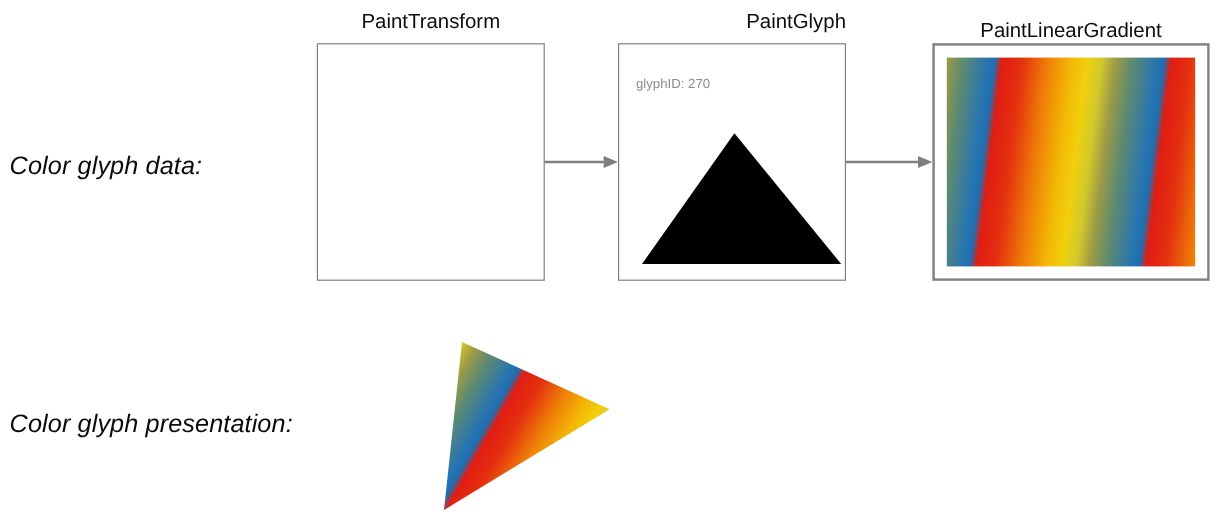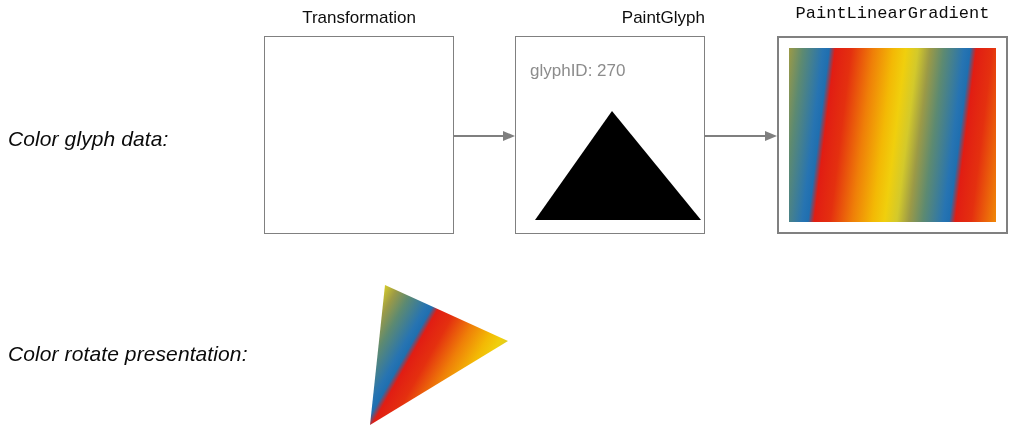--- a/index.html
+++ b/index.html
@@ -31,38 +31,38 @@
   .node-title {
     position: absolute;
     font-size: 17px;
     line-height: 20px;
     color: #0d0d0d;
     white-space: nowrap;
     text-align: center;
   }
   #title-transform { left: 264px; top: 8px; width: 190px; }
   #title-glyph     { left: 515px; top: 8px; width: 190px; text-align: right; }
-  #title-gradient  { left: 777px; top: 4px; width: 231px; font-family: Liberation Mono, monospace; }
+  #title-gradient  { left: 777px; top: 16px; width: 231px; }
 
   .node-box {
     position: absolute;
     box-sizing: border-box;
     border: 1.4px solid #808080;
     background: #ffffff;
   }
   #box-transform { left: 264px; top: 36px; width: 190px; height: 198px; }
   #box-glyph     { left: 515px; top: 36px; width: 190px; height: 198px; }
   #box-gradient  {
     left: 777px; top: 36px; width: 231px; height: 198px;
     border: 2px solid #808080;
   }
 
   .box-caption {
     position: absolute;
-    font-size: 17px;
+    font-size: 11px;
     line-height: 25px;
     color: #8c8c8c;
     white-space: pre-line;
   }
   #caption-transform { left: 279px; top: 82px; }
   #caption-glyph     { left: 530px; top: 58px; }
 
   .glyph-triangle {
     position: absolute;
     left: 535px;
@@ -106,23 +106,23 @@
     top: 275px;
     width: 170px;
     height: 159px;
   }
 </style>
 </head>
 <body>
 
 <div class="row-label" id="label-data">Color glyph data:</div>
 
-<div class="row-label" id="label-presentation">Color rotate presentation:</div>
+<div class="row-label" id="label-presentation">Color glyph presentation:</div>
 
-<div class="node-title" id="title-transform">Transformation</div>
+<div class="node-title" id="title-transform">PaintTransform</div>
 
 <div class="node-box" id="box-transform">
   <div class="box-caption" id="caption-transform">Transformation:
 rotate 30°</div>
 </div>
 
 <div class="arrow" id="arrow-1">
   <svg width="61" height="12" viewBox="0 0 61 12" xmlns="http://www.w3.org/2000/svg">
     <line x1="0" y1="6" x2="49" y2="6" stroke="#7f7f7f" stroke-width="2.2"></line>
     <polygon points="49,1 61,6 49,11" fill="#7f7f7f"></polygon>

